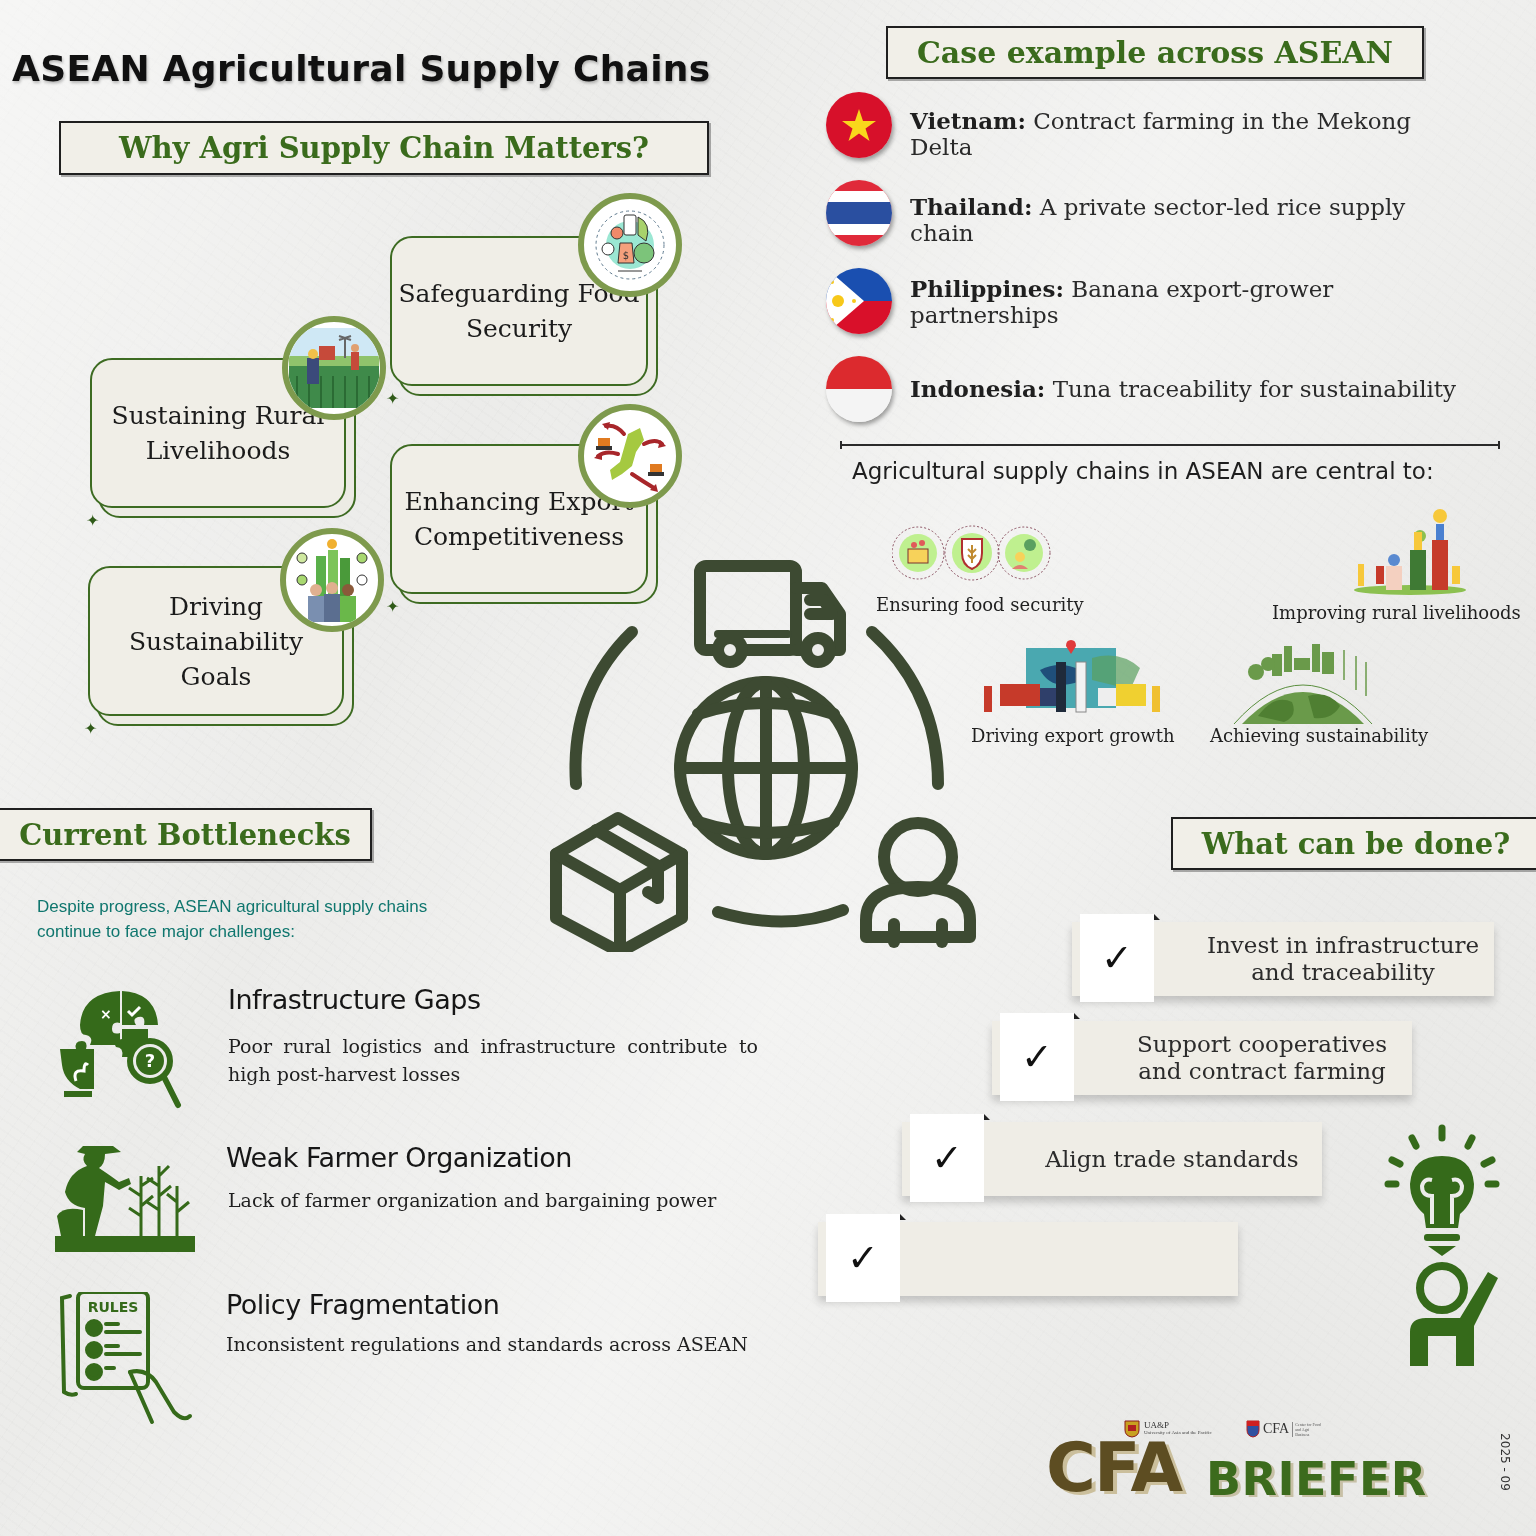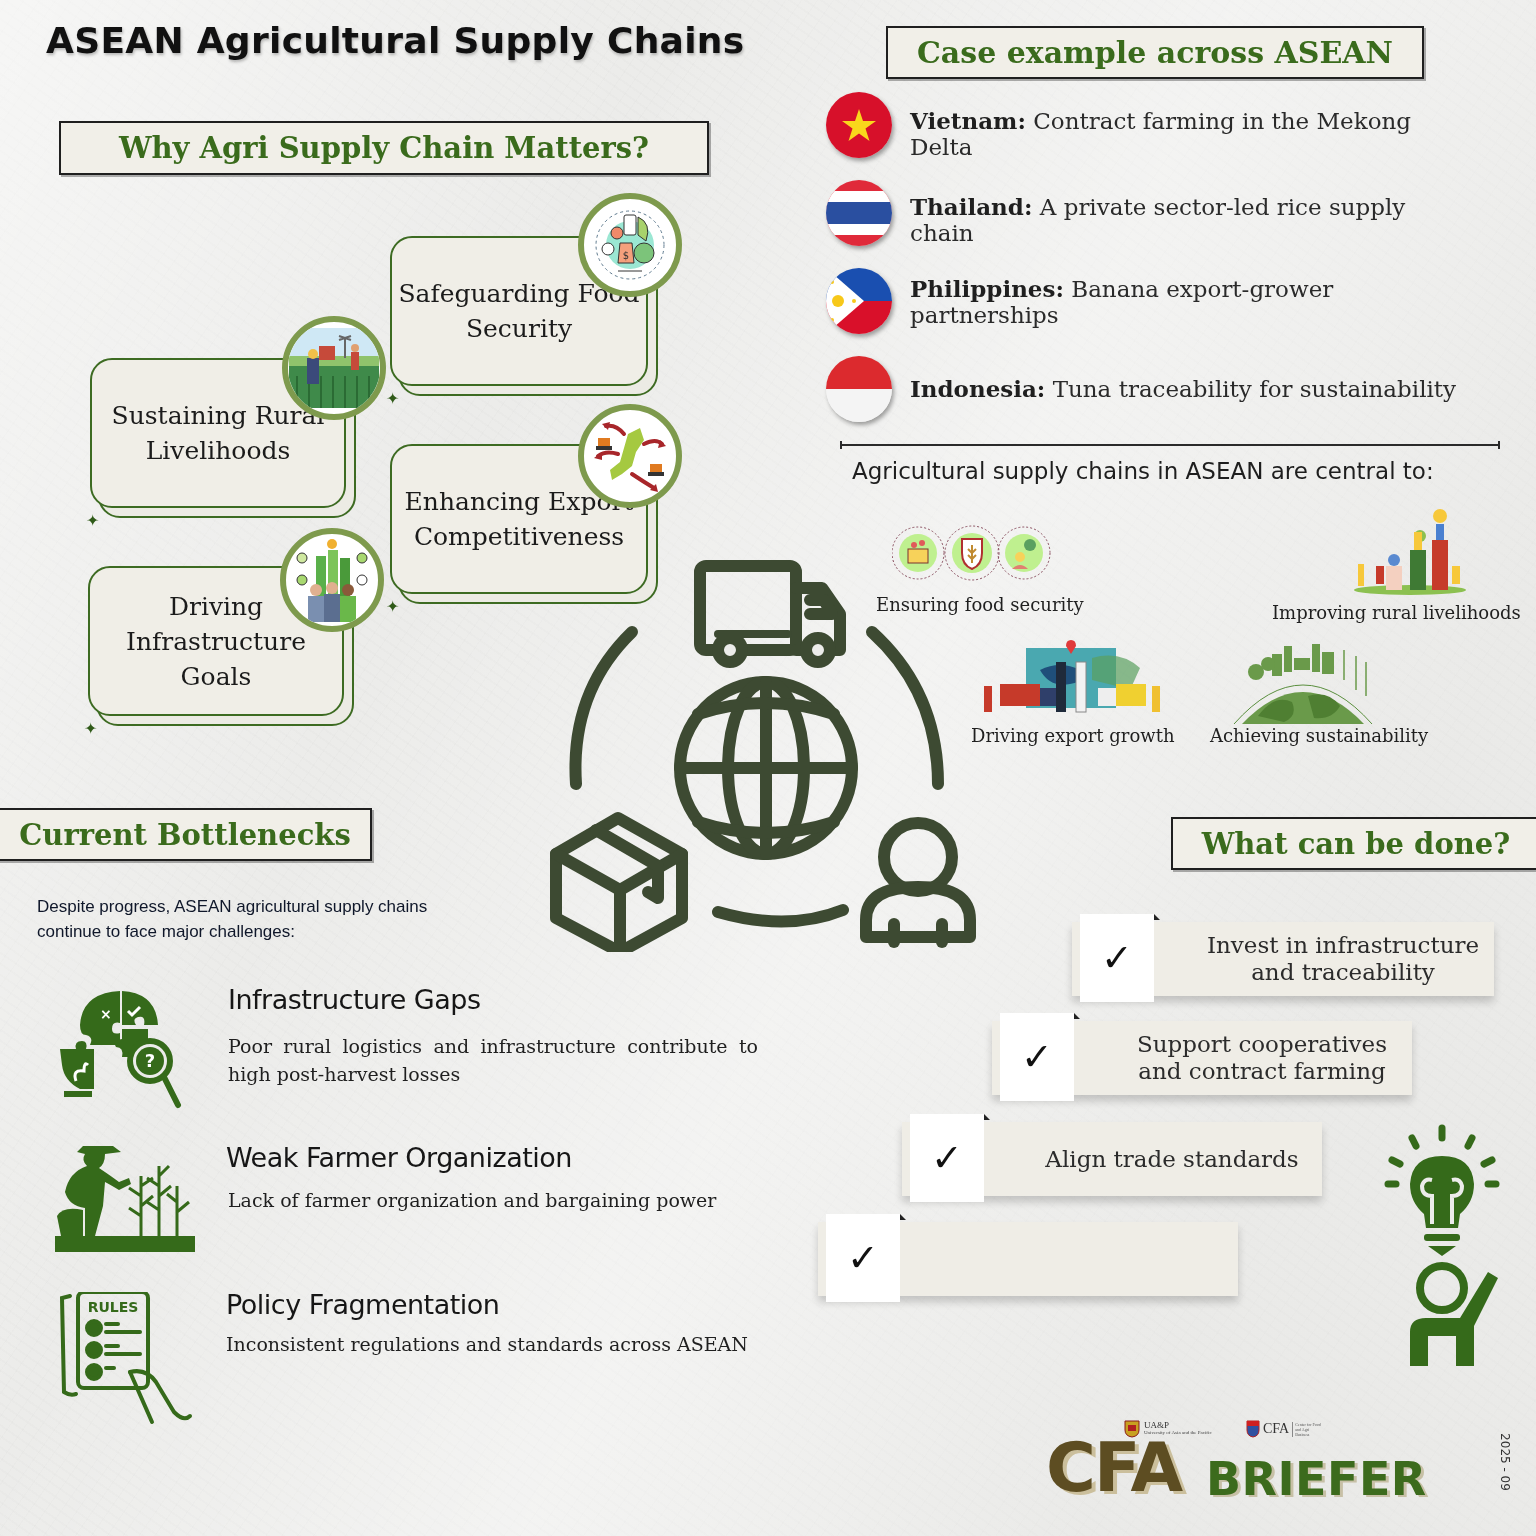--- a/index.html
+++ b/index.html
@@ -9,26 +9,25 @@
     background: #ececea;
     background-image:
       linear-gradient(115deg, rgba(255,255,255,0.55) 0%, rgba(255,255,255,0) 30%, rgba(255,255,255,0.4) 55%, rgba(230,230,228,0.3) 80%),
       repeating-linear-gradient(35deg, rgba(0,0,0,0.012) 0 2px, rgba(0,0,0,0) 2px 9px),
       repeating-linear-gradient(-55deg, rgba(0,0,0,0.01) 0 1px, rgba(0,0,0,0) 1px 13px);
     font-family: "DejaVu Serif", serif;
     color: #222;
   }
   .abs { position: absolute; }
   .main-title {
-    left: 12px; top: 20px;
+    left: 12px; top: 48px;
     font-family: "DejaVu Sans", sans-serif;
     font-size: 36px; font-weight: bold; letter-spacing: 0.3px;
     color: #111;
     text-shadow: 1px 2px 3px rgba(0,0,0,0.25);
-    margin-left: 34px;
   }
   .heading-box {
     background: #f1efe8;
     border: 2px solid #1f1f1f;
     box-shadow: 2px 2px 0 rgba(0,0,0,0.3);
     color: #3a6b1c;
     font-family: "DejaVu Serif", serif;
     font-weight: bold;
     display: flex; align-items: center; justify-content: center;
     white-space: nowrap;
@@ -137,21 +136,21 @@
   <div class="front">Sustaining Rural Livelihoods</div>
   <span class="sparkle">✦</span>
 </div>
 <div class="why-card" style="left:390px;top:444px;width:258px;height:150px;">
   <div class="back"></div>
   <div class="front">Enhancing Export Competitiveness</div>
   <span class="sparkle">✦</span>
 </div>
 <div class="why-card" style="left:88px;top:566px;width:256px;height:150px;">
   <div class="back"></div>
-  <div class="front">Driving Infrastructure Goals</div>
+  <div class="front">Driving Sustainability Goals</div>
   <span class="sparkle">✦</span>
 </div>
 
 <div class="why-circle" style="left:578px;top:193px;">
   <svg width="80" height="80" viewBox="0 0 80 80">
     <circle cx="40" cy="40" r="34" fill="none" stroke="#5f7a8e" stroke-dasharray="3 3"></circle>
     <circle cx="40" cy="40" r="24" fill="#9be7d3"></circle>
     <rect x="34" y="10" width="12" height="20" rx="2" fill="#fff" stroke="#333"></rect>
     <path d="M48 12 Q62 18 56 36 L48 30 Z" fill="#a8d26b" stroke="#333"></path>
     <circle cx="27" cy="28" r="6" fill="#f08a6a" stroke="#333"></circle>
@@ -387,21 +386,21 @@
     <circle cx="370" cy="305" r="34"></circle>
     <path d="M318 385 L318 368 Q318 335 370 335 Q422 335 422 368 L422 385 Z"></path>
     <line x1="346" y1="372" x2="346" y2="390"></line>
     <line x1="394" y1="372" x2="394" y2="390"></line>
   </svg>
 </div>
 
 <div class="abs heading-box" style="left:-2px;top:808px;width:374px;height:53px;font-size:29px;">
   <span>Current Bottlenecks</span>
 </div>
-<div class="abs" style="left:37px;top:894px;font-family:'Liberation Sans',sans-serif;font-size:17px;line-height:25px;color:#0f172a;">
+<div class="abs" style="left:37px;top:894px;font-family:'Liberation Sans',sans-serif;font-size:17px;line-height:25px;color:#0f766e;">
   <div>Despite progress, ASEAN agricultural supply chains</div>
   <div>continue to face major challenges:</div>
 </div>
 
 <div class="abs" style="left:56px;top:985px;">
   <svg width="126" height="126" viewBox="0 0 126 126">
     <path d="M24 40 Q26 8 64 6 L64 38 Q56 36 56 44 Q56 50 64 48 L64 60 L34 60 Q38 52 30 50 Q24 50 24 40 Z" fill="#356a1a"></path>
     <path d="M66 6 Q100 8 102 40 L88 40 Q90 30 82 32 Q76 34 80 40 L66 40 Z" fill="#356a1a"></path>
     <text x="44" y="34" font-size="14" fill="#fff" font-family="DejaVu Sans, sans-serif" font-weight="bold">×</text>
     <path d="M72 26 L76 30 L84 22" stroke="#fff" stroke-width="3" fill="none"></path>

